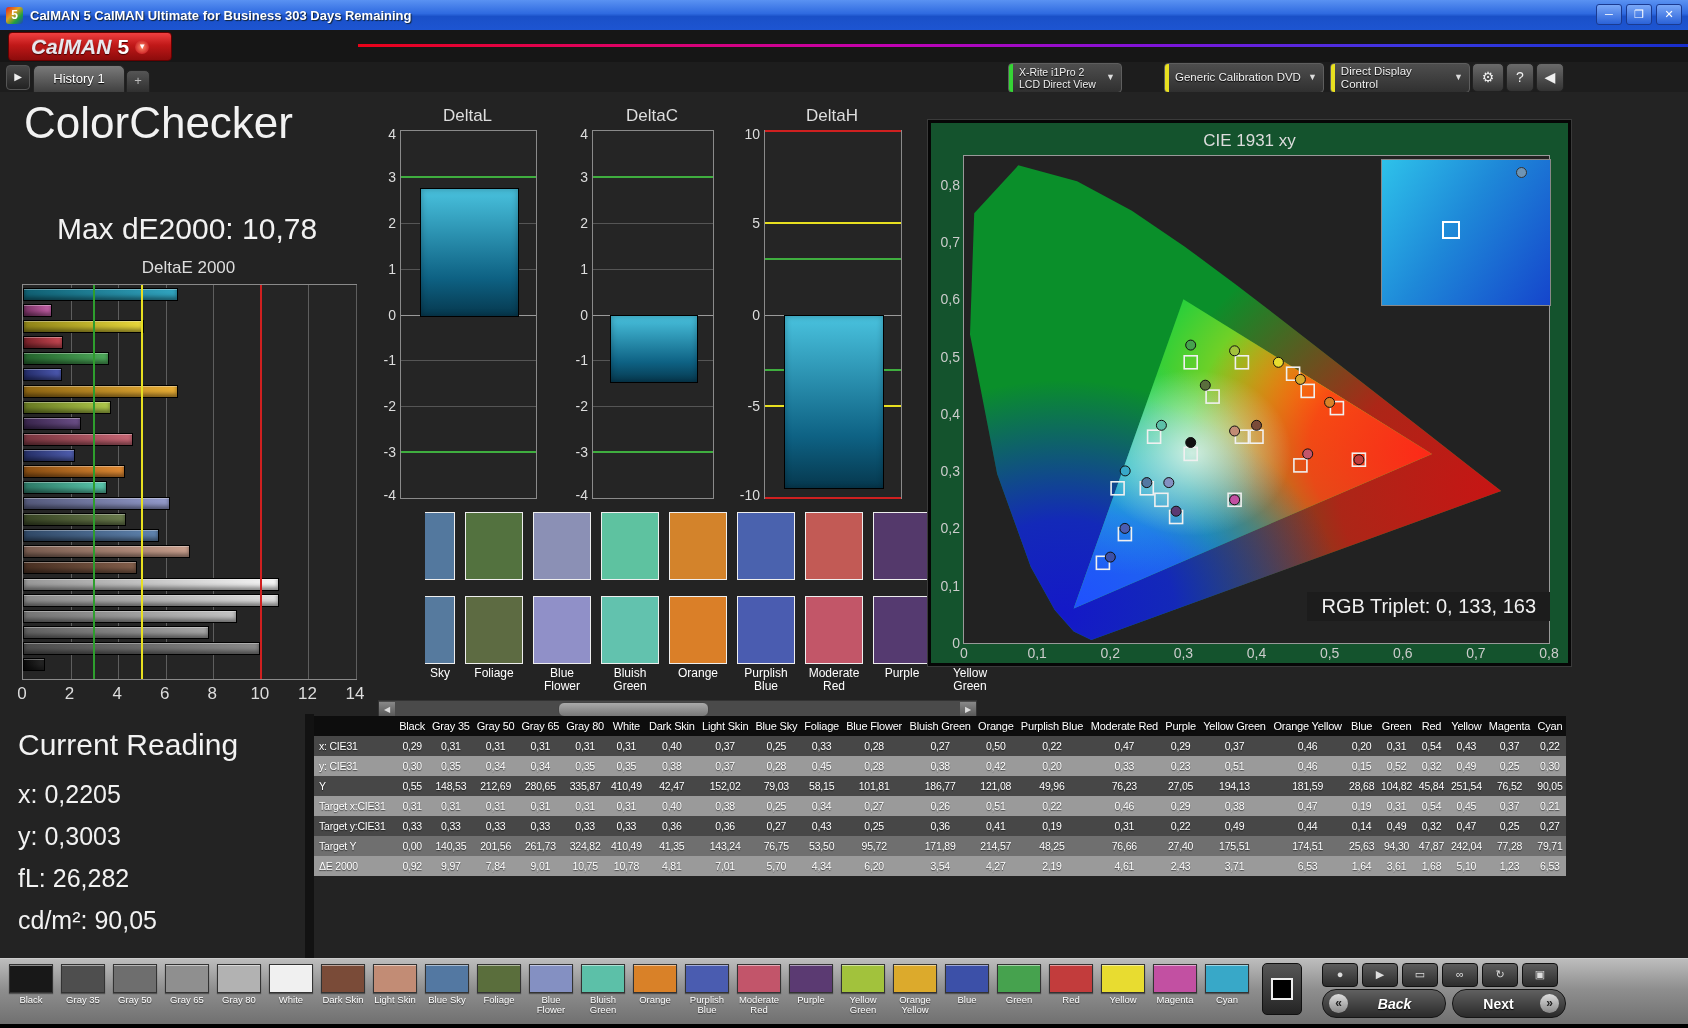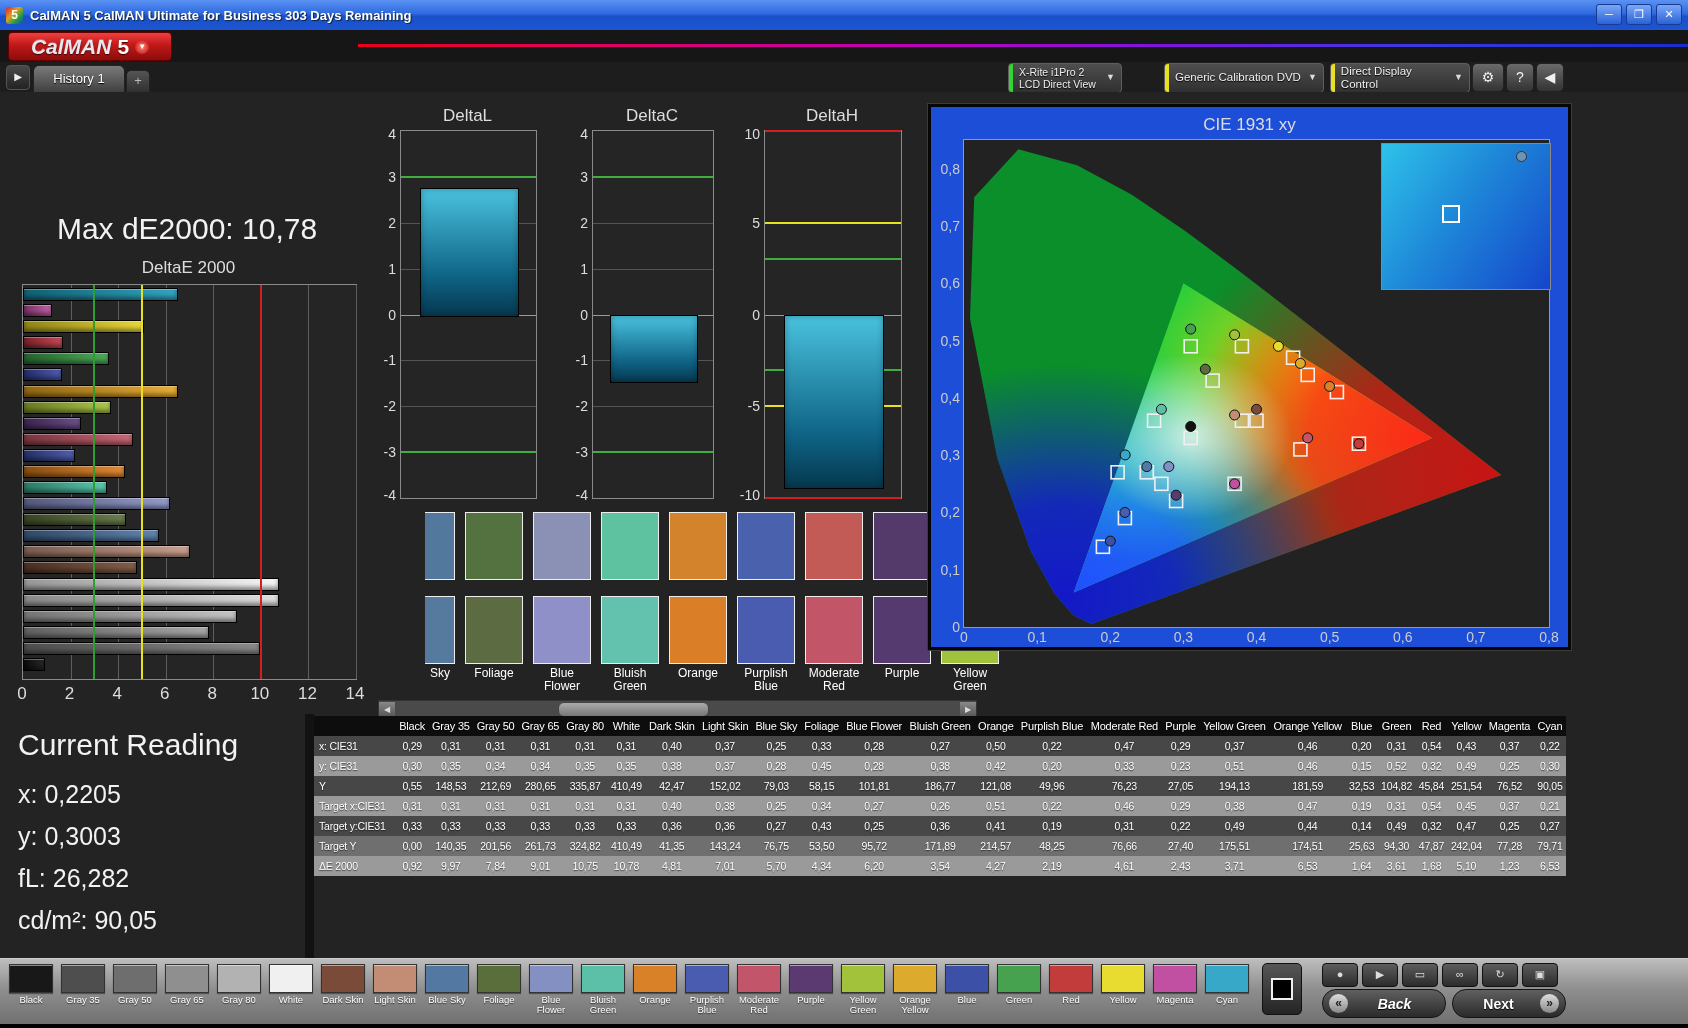--- a/index.html
+++ b/index.html
@@ -75,21 +75,21 @@
   
   .strip-col{position:absolute;top:0;margin-left:47px;}
   .strip-sw{height:66px;border:1px solid #eee;}
   .strip-sw.r2{margin-top:16px;}
   .strip-lbl{margin-top:3px;text-align:center;font-size:12px;line-height:1.1;color:#fff;}
   .hscroll{position:absolute;height:17px;background:#4a4a4a;border:1px solid #333;display:flex;align-items:center;}
   .hs-arrow{width:16px;height:15px;background:linear-gradient(#888,#555);color:#ddd;font-size:8px;
     text-align:center;line-height:15px;}
   .hs-thumb{position:absolute;top:1px;height:13px;border-radius:6px;background:linear-gradient(#aaa,#777);border:1px solid #444;}
   
-  .cie-panel{position:absolute;left:928px;top:12px;width:637px;height:540px;background:#1d4ed8;
+  .cie-panel{position:absolute;left:928px;top:28px;width:637px;height:540px;background:#14532d;
     border:3px solid #060606;box-shadow:0 0 0 1px #3a3a3a;}
   .cie-title{position:absolute;left:0;top:8px;width:100%;text-align:center;font-size:17px;color:#ddd;}
   .cie-plot{position:absolute;left:32px;top:32px;width:585px;height:487px;border:1px solid #999;background:#222;}
   .cie-ytick{position:absolute;right:100%;padding-right:4px;transform:translateY(-50%);font-size:14px;color:#ccc;}
   .cie-xtick{position:absolute;top:100%;margin-top:2px;transform:translateX(-50%);font-size:14px;color:#ccc;}
   .cie-inset{position:absolute;left:450px;top:36px;width:168px;height:145px;border:1px solid #888;
     background:linear-gradient(125deg,#2ec2ea 0%,#1e88d8 45%,#1545cc 100%);}
   .inset-sq{position:absolute;left:36%;top:42%;width:14px;height:14px;border:2px solid #fff;}
   .inset-dot{position:absolute;left:80%;top:5%;width:9px;height:9px;border-radius:50%;background:#6e94b4;border:1px solid #333;}
   .rgb-box{position:absolute;right:18px;bottom:42px;background:#1c1c1c;padding:3px 14px;
@@ -179,20 +179,21 @@
       <div class="drop-text single">Direct Display Control</div>
       <div class="caret">▼</div>
     </div>
     <div class="icon-btn" style="left:1472px;width:30px;">⚙</div>
     <div class="icon-btn" style="left:1506px;width:26px;">?</div>
     <div class="icon-btn" style="left:1536px;width:26px;">◀</div>
   </div>
 
   <div class="main">
 
+    <div class="sum-title">ColorChecker</div>
     <div class="sum-line" style="left:22px;top:120px;">Max dE2000: 10,78</div>
 
     <div class="de-title">DeltaE 2000</div>
     <div class="de-plot" id="de-plot">
         <div class="grid-v" style="left: 14.2857%;"></div>
         <div class="grid-v" style="left: 28.5714%;"></div>
         <div class="grid-v" style="left: 42.8571%;"></div>
         <div class="grid-v" style="left: 57.1429%;"></div>
         <div class="grid-v" style="left: 71.4286%;"></div>
         <div class="grid-v" style="left: 85.7143%;"></div>
@@ -532,20 +533,21 @@
               <title>Cyan</title>
             </circle>
             <circle cx="226.7" cy="286.5" r="5" fill="#111111" stroke="#101010" stroke-width="1">
               <title>White</title>
             </circle>
           </svg><div class="cie-ytick" style="top: 28.6471px;">0,8</div><div class="cie-ytick" style="top: 85.9412px;">0,7</div><div class="cie-ytick" style="top: 143.235px;">0,6</div><div class="cie-ytick" style="top: 200.529px;">0,5</div><div class="cie-ytick" style="top: 257.824px;">0,4</div><div class="cie-ytick" style="top: 315.118px;">0,3</div><div class="cie-ytick" style="top: 372.412px;">0,2</div><div class="cie-ytick" style="top: 429.706px;">0,1</div><div class="cie-ytick" style="top: 487px;">0</div><div class="cie-xtick" style="left: 0px;">0</div><div class="cie-xtick" style="left: 73.125px;">0,1</div><div class="cie-xtick" style="left: 146.25px;">0,2</div><div class="cie-xtick" style="left: 219.375px;">0,3</div><div class="cie-xtick" style="left: 292.5px;">0,4</div><div class="cie-xtick" style="left: 365.625px;">0,5</div><div class="cie-xtick" style="left: 438.75px;">0,6</div><div class="cie-xtick" style="left: 511.875px;">0,7</div><div class="cie-xtick" style="left: 585px;">0,8</div></div>
       <div class="cie-inset">
         <div class="inset-sq"></div>
         <div class="inset-dot"></div>
       </div>
+      <div class="rgb-box">RGB Triplet: 0, 133, 163</div>
     </div>
 
     <div class="cr-title">Current Reading</div>
     <div class="cr-line" style="top:688px;">x: 0,2205</div>
     <div class="cr-line" style="top:730px;">y: 0,3003</div>
     <div class="cr-line" style="top:772px;">fL: 26,282</div>
     <div class="cr-line" style="top:814px;">cd/m²: 90,05</div>
 
     <div class="tbl-notch"></div>
     <div class="ctable" id="ctable">
@@ -643,21 +645,21 @@
           <div class="tcell">79,03</div>
           <div class="tcell">58,15</div>
           <div class="tcell">101,81</div>
           <div class="tcell">186,77</div>
           <div class="tcell">121,08</div>
           <div class="tcell">49,96</div>
           <div class="tcell">76,23</div>
           <div class="tcell">27,05</div>
           <div class="tcell">194,13</div>
           <div class="tcell">181,59</div>
-          <div class="tcell">32,53</div>
+          <div class="tcell">28,68</div>
           <div class="tcell">104,82</div>
           <div class="tcell">45,84</div>
           <div class="tcell">251,54</div>
           <div class="tcell">76,52</div>
           <div class="tcell">90,05</div>
         </div>
         <div class="trow light">
           <div class="tcell lbl">Target x:CIE31</div>
           <div class="tcell">0,31</div>
           <div class="tcell">0,31</div>

